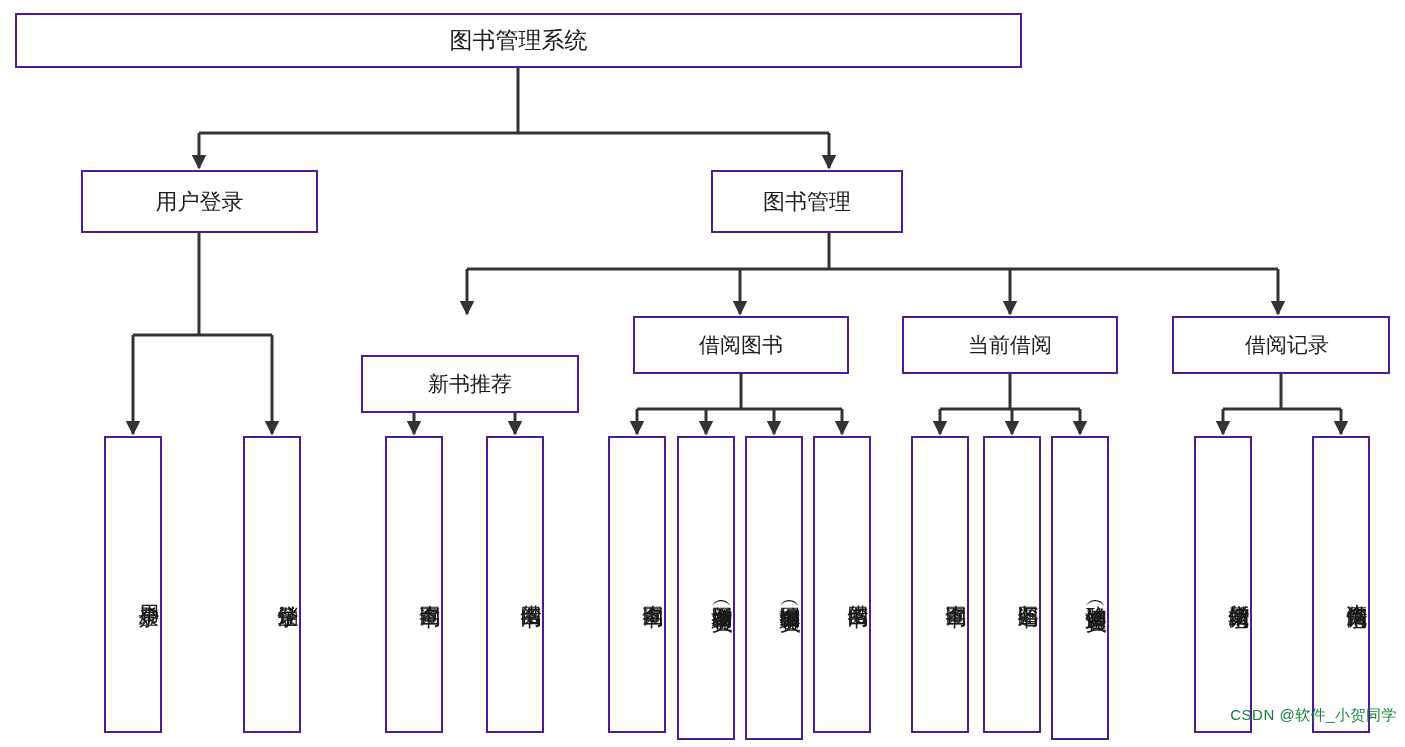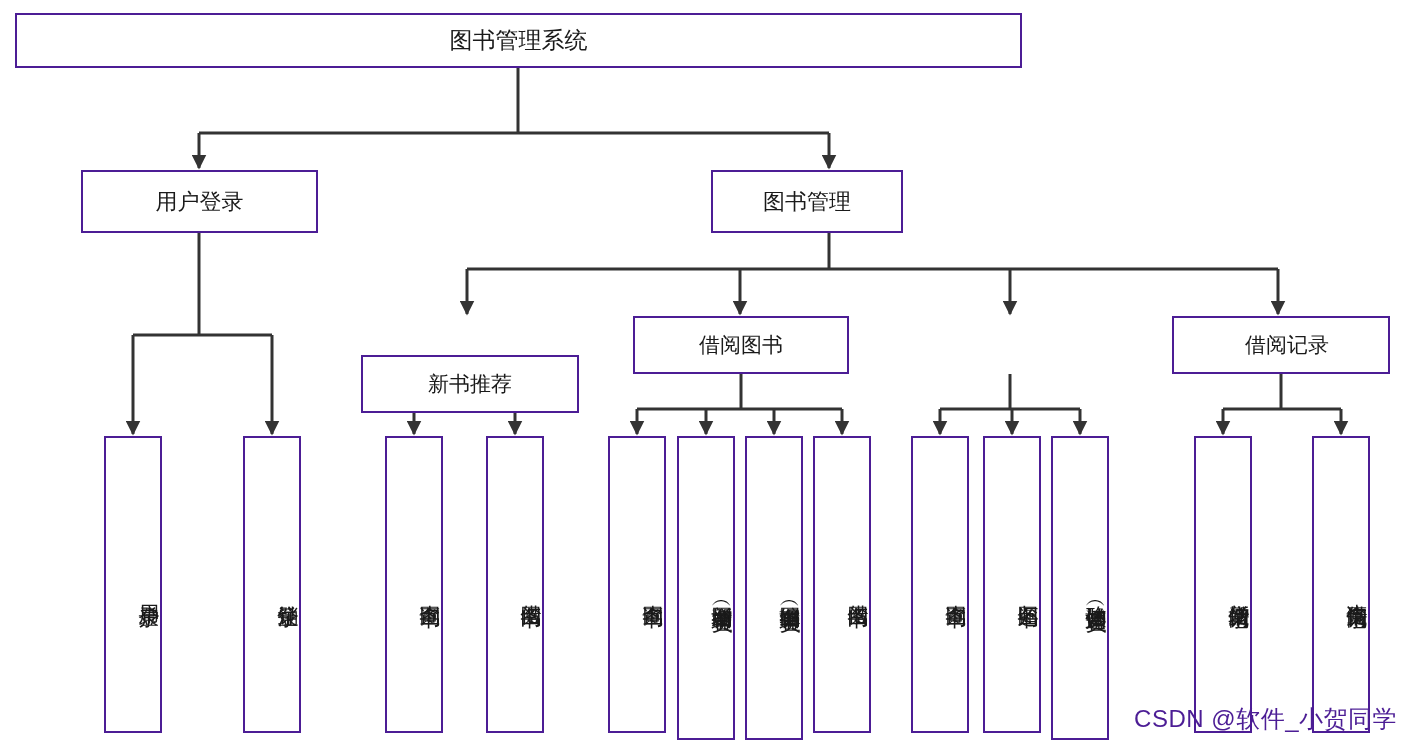--- a/index.html
+++ b/index.html
@@ -54,23 +54,23 @@
     white-space: pre-line;
   }
   .node.leaf .label {
     writing-mode: vertical-rl;
     text-orientation: upright;
     white-space: nowrap;
   }
   #watermark {
     position: absolute;
     right: 8px;
-    bottom: 12px;
-    font-size: 24px;
-    color: #4c1d95;
+    bottom: 22px;
+    font-size: 15px;
+    color: #15803d;
     letter-spacing: 0.5px;
     z-index: 3;
     user-select: none;
   }
 </style>
 </head>
 <body>
 
 <div id="canvas">
 
@@ -127,20 +127,23 @@
   <div class="node level2" id="n-book-manage" style="left: 711px; top: 170px; width: 192px; height: 63px;">
     <span class="label">图书管理</span>
   </div>
 
   <div class="node level3" id="n-new-book-rec" style="left: 361px; top: 316px; width: 218px; height: 58px; margin-top: 39px;">
     <span class="label">新书推荐</span>
   </div>
   <div class="node level3" id="n-book-borrow" style="left: 633px; top: 316px; width: 216px; height: 58px;">
     <span class="label">借阅图书</span>
   </div>
+  <div class="node level3" id="n-current-borrow" style="left: 902px; top: 316px; width: 216px; height: 58px;">
+    <span class="label">当前借阅</span>
+  </div>
   <div class="node level3" id="n-borrow-record" style="left: 1172px; top: 316px; width: 218px; height: 58px; padding-left: 12px;">
     <span class="label">借阅记录</span>
   </div>
 
   <div class="node leaf" id="n-leaf-user-login" style="left: 104px; top: 436px; width: 58px; height: 297px;">
     <span class="label">用户登录</span>
   </div>
   <div class="node leaf" id="n-leaf-logout" style="left: 243px; top: 436px; width: 58px; height: 297px;">
     <span class="label">注销登录</span>
   </div>

